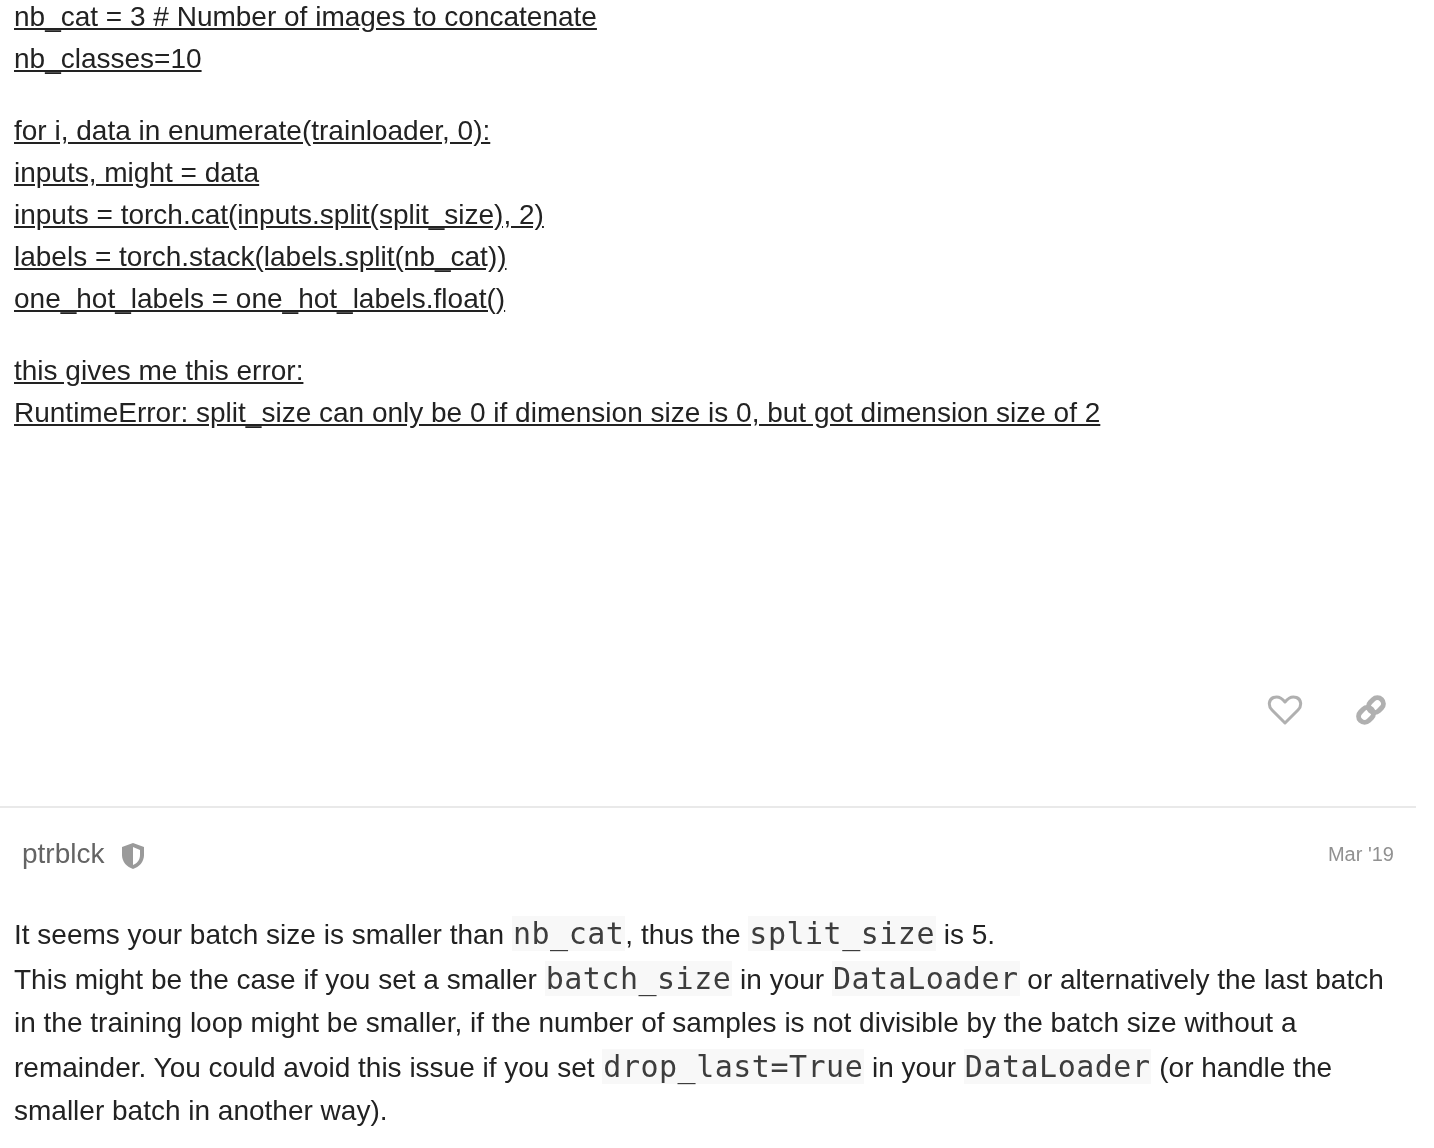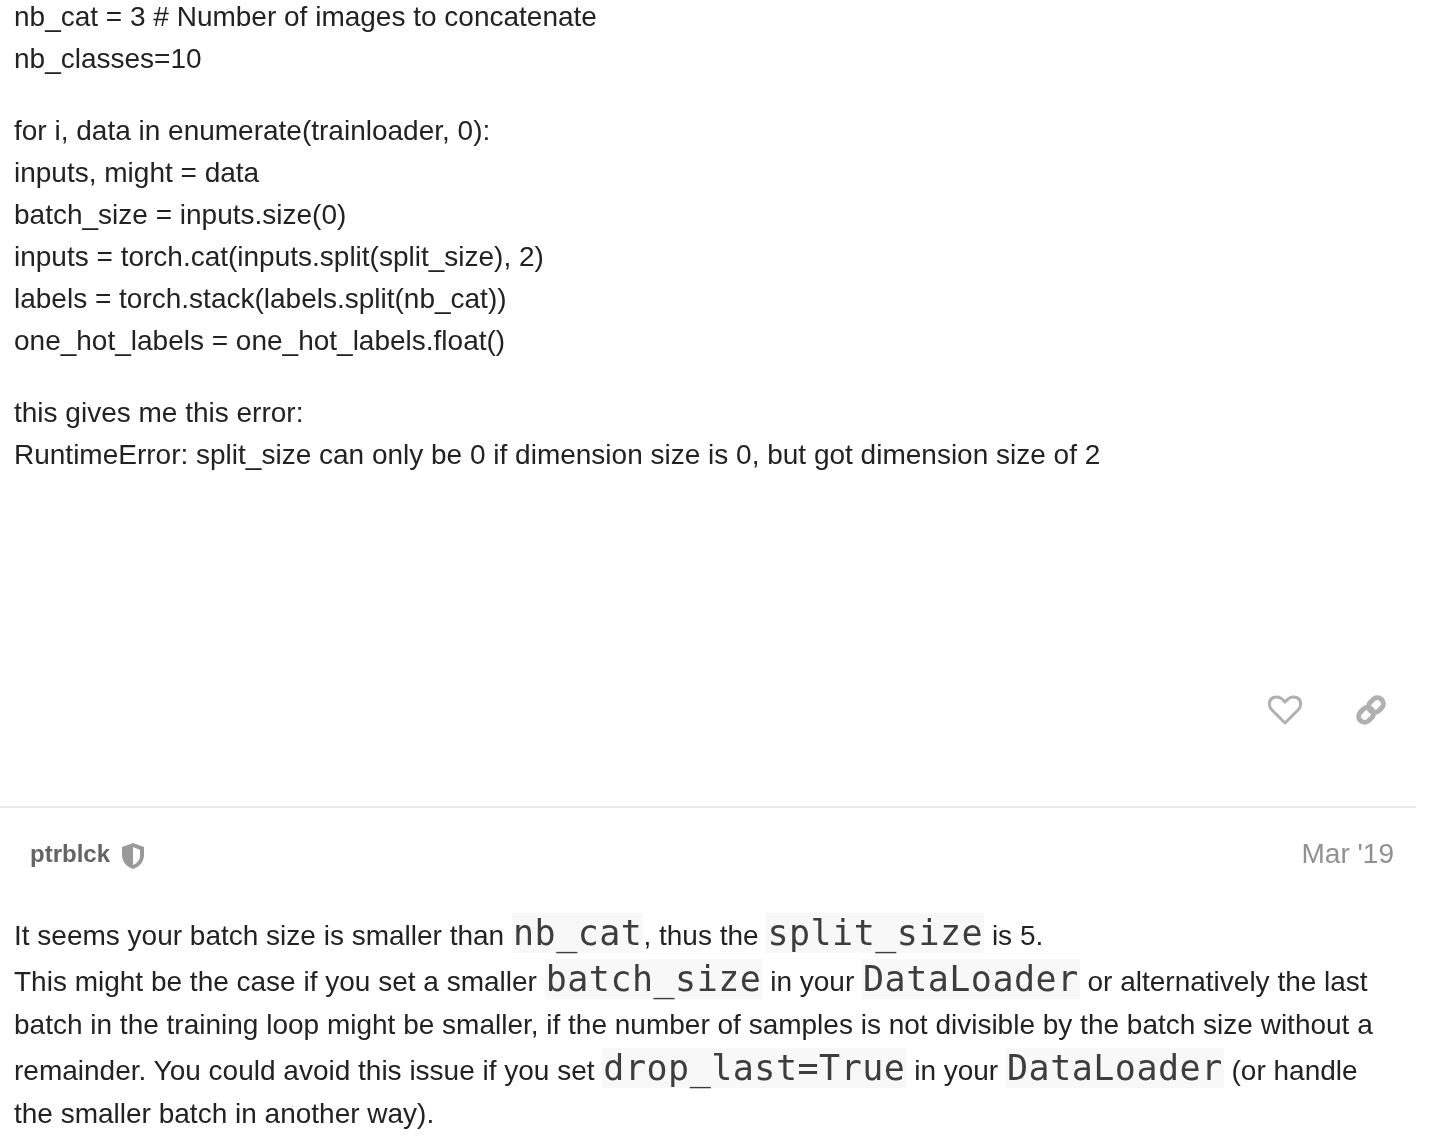--- a/index.html
+++ b/index.html
@@ -1,45 +1,44 @@
 <!DOCTYPE html>
 <html><head>
 <meta charset="utf-8">
 <style>
   html, body { margin: 0; padding: 0; background: #ffffff; }
   body {
     width: 1434px; height: 1148px; overflow: hidden; position: relative;
     font-family: "Liberation Sans", sans-serif; color: #222222;
   }
   .post-body { position: absolute; left: 14px; top: 0; width: 1400px; font-size: 28px; }
-  .line { height: 42px; line-height: 34px; white-space: pre; }
+  .line { height: 42px; line-height: 34px; white-space: pre; text-decoration: underline; }
   .gap { height: 30px; }
   .actions { position: absolute; top: 690px; left: 1266px; display: flex; gap: 48px; }
   .icon-btn { width: 38px; height: 40px; display: flex; align-items: center; justify-content: center; cursor: pointer; }
   .divider { position: absolute; left: 0; top: 806px; width: 1416px; height: 2px; background: #e9e9e9; }
   .reply-header { position: absolute; left: 14px; top: 834px; width: 1380px; height: 40px; }
-  .username { position: absolute; left: 16px; top: 0; font-size: 24px; font-weight: bold; color: #646464; line-height: 40px; }
+  .username { position: absolute; left: 8px; top: 0; font-size: 28px; font-weight: normal; color: #646464; line-height: 40px; }
   .shield { position: absolute; left: 106px; top: 8px; width: 26px; height: 28px; }
-  .post-date { position: absolute; right: 0; top: 0; font-size: 28px; color: #919191; line-height: 40px; }
+  .post-date { position: absolute; right: 0; top: 0; font-size: 20px; color: #919191; line-height: 40px; }
   .reply-body { position: absolute; left: 14px; top: 912px; width: 1390px; font-size: 28px; line-height: 43.5px; color: #222222; }
   code {
-    font-family: "DejaVu Sans Mono", monospace; font-size: 35px; background: #f8f8f8; color: #3d3d3d;
+    font-family: "DejaVu Sans Mono", monospace; font-size: 30px; background: #f8f8f8; color: #3d3d3d;
     padding: 0 1px; letter-spacing: 0.5px;
   }
 </style>
 </head>
 <body>
 
 <div class="post-body">
   <div class="line">nb_cat = 3 # Number of images to concatenate</div>
   <div class="line">nb_classes=10</div>
   <div class="gap"></div>
   <div class="line">for i, data in enumerate(trainloader, 0):</div>
   <div class="line">inputs, might = data</div>
-  <div class="line">batch_size = inputs.size(0)</div>
   <div class="line">inputs = torch.cat(inputs.split(split_size), 2)</div>
   <div class="line">labels = torch.stack(labels.split(nb_cat))</div>
   <div class="line">one_hot_labels = one_hot_labels.float()</div>
   <div class="gap"></div>
   <div class="line">this gives me this error:</div>
   <div class="line">RuntimeError: split_size can only be 0 if dimension size is 0, but got dimension size of 2</div>
 </div>
 
 <div class="actions">
   <div class="icon-btn">

